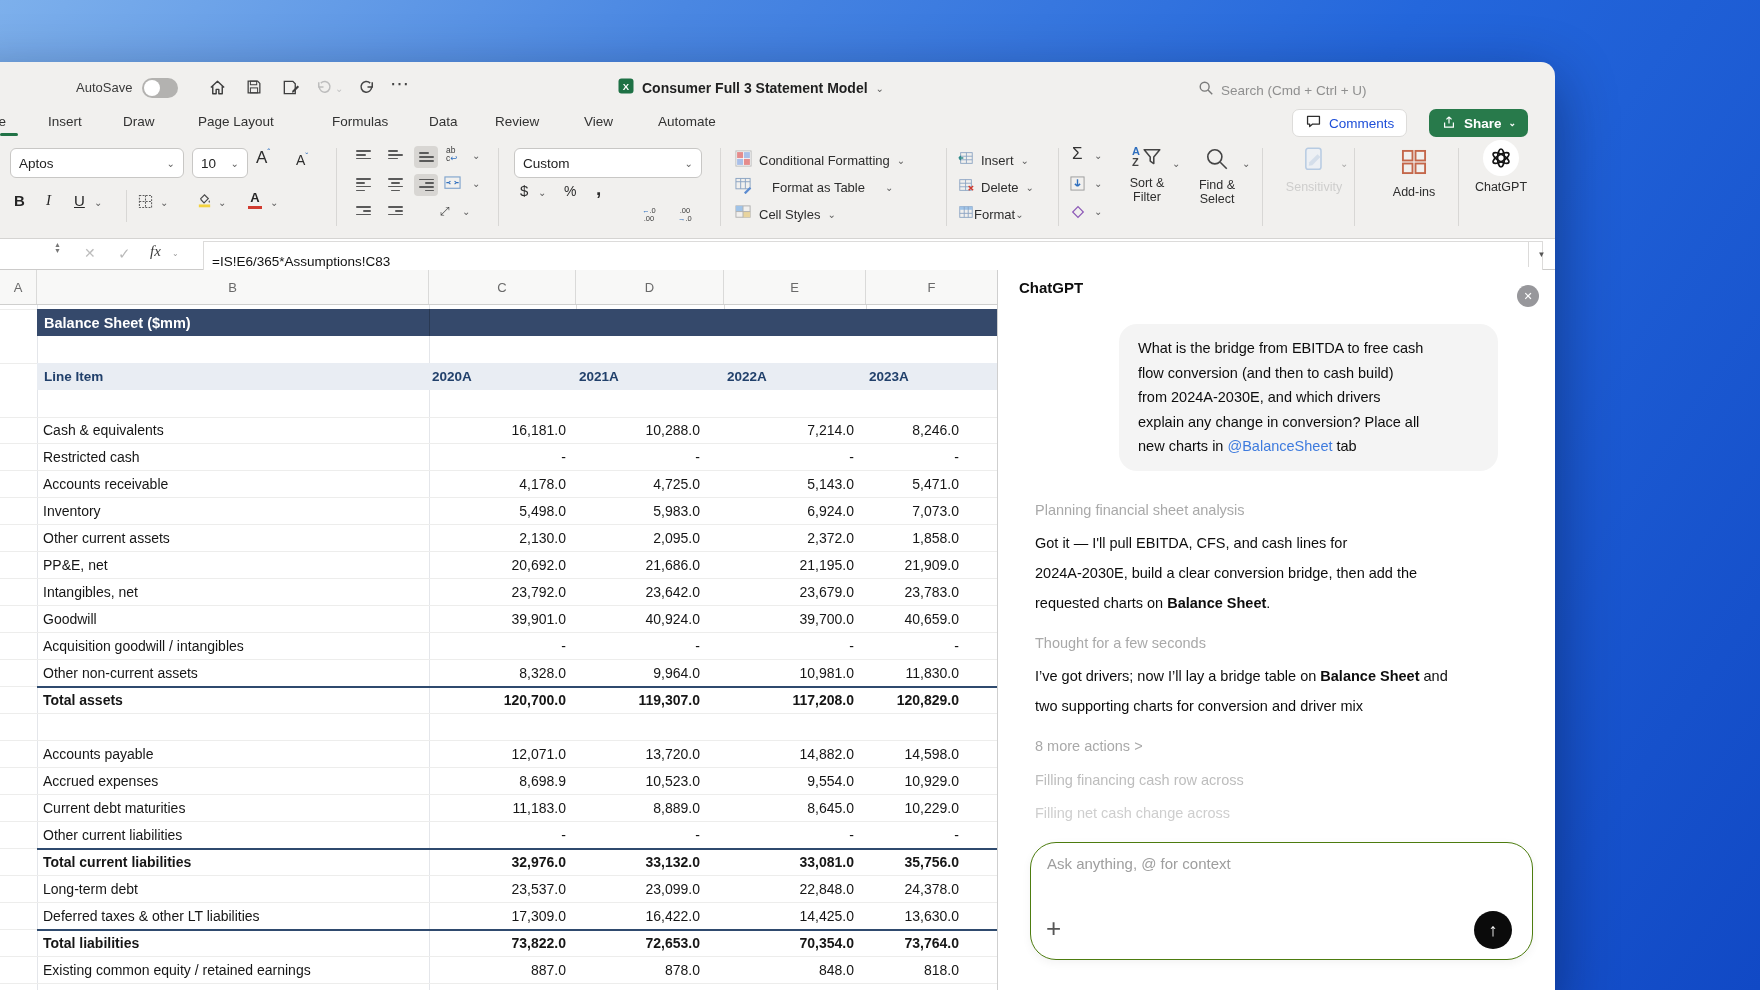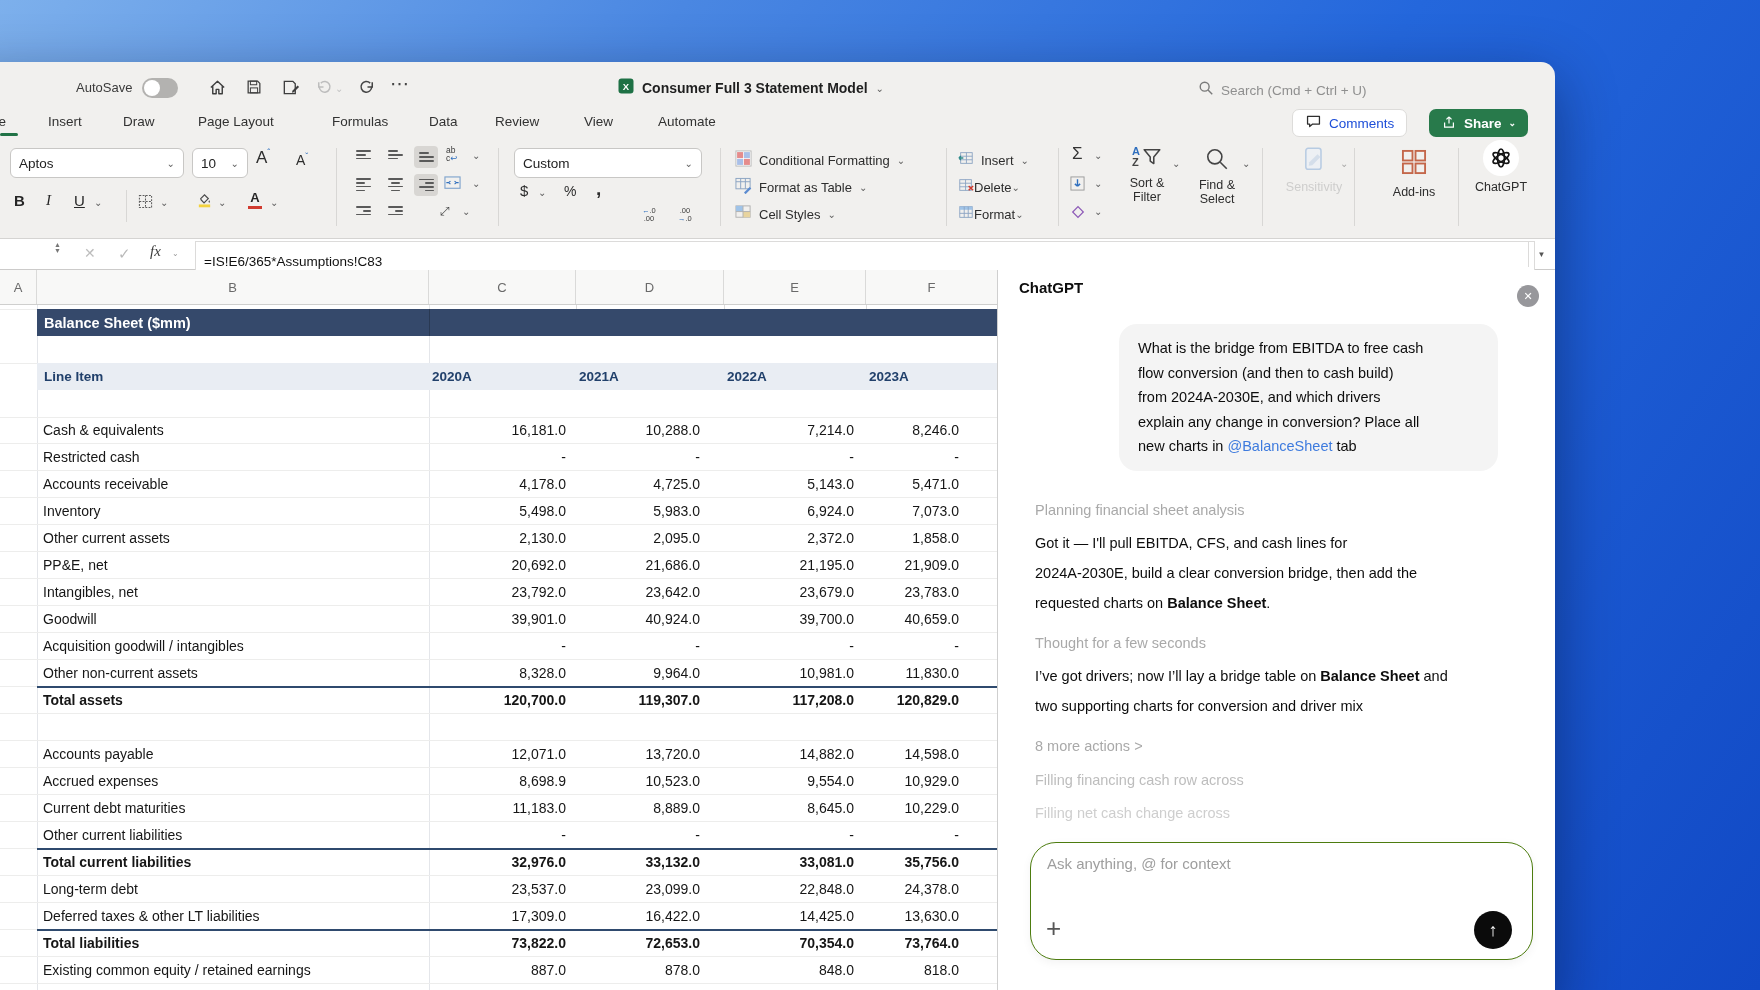--- a/index.html
+++ b/index.html
@@ -31,21 +31,21 @@
           font-size:13.5px;color:#222;}
   .ribtxt{font-size:13px;color:#2d2d2d;white-space:nowrap;}
   .riblabel{position:absolute;font-size:12.5px;color:#2d2d2d;text-align:center;line-height:14px;}
   .icbtn{position:absolute;display:flex;align-items:center;justify-content:center;}
   .selbg{background:#d8d6d3;border-radius:4px;}
   .bigbtn{position:absolute;display:flex;flex-direction:column;align-items:center;}
   .gray{color:#ababab !important;}
   
   .fbar{position:absolute;left:0;top:238px;width:1555px;height:32px;background:#fff;
         border-top:1px solid #d5d4d2;border-bottom:1px solid #cccbca;box-sizing:border-box;}
-  .finput{position:absolute;left:195px;top:241px;width:1340px;height:40px;border:1px solid #dcdbda;
+  .finput{position:absolute;left:203px;top:241px;width:1340px;height:40px;border:1px solid #dcdbda;
           box-sizing:border-box;background:#fff;}
   .finput input{width:100%;height:100%;border:0;outline:none;font-size:13.5px;color:#111;
                 font-family:"Liberation Sans",sans-serif;padding:0 0 0 8px;background:transparent;}
   
   .colhdr{position:absolute;left:0;top:270px;width:997px;height:35px;background:#f8f8f7;
           border-bottom:1px solid #cfcfce;box-sizing:border-box;display:flex;}
   .colhdr .ch{height:100%;border-right:1px solid #dadad9;box-sizing:border-box;display:flex;
               align-items:center;justify-content:center;font-size:13px;color:#6a6a6a;}
   .grid{position:absolute;left:0;top:305px;width:997px;height:685px;background:#fff;overflow:hidden;}
   .vline{position:absolute;top:0;bottom:0;width:1px;background:#e4e6ea;}
@@ -314,21 +314,21 @@
   <span><svg width="17" viewBox="0 0 18 18">
         <rect x="1" y="1" width="16" height="16" fill="#fff" stroke="#b9b9b9"></rect>
         <rect x="2.2" y="2.2" width="6.4" height="6.4" fill="#e58c8c"></rect>
         <rect x="9.4" y="2.2" width="6.4" height="6.4" fill="#a9bfe8"></rect>
         <rect x="2.2" y="9.4" width="6.4" height="6.4" fill="#a9bfe8"></rect>
         <rect x="9.4" y="9.4" width="6.4" height="6.4" fill="#e58c8c"></rect>
       </svg></span>
   <span class="ribtxt">Conditional Formatting</span>
   <span class="chev">⌄</span>
 </div>
-<div class="abs" style="left:735px;top:177px;display:flex;align-items:center;gap:7px;justify-content:space-between;">
+<div class="abs" style="left:735px;top:177px;display:flex;align-items:center;gap:20px;justify-content:space-between;">
   <span><svg width="17" viewBox="0 0 18 18">
         <rect x="1" y="1.5" width="15" height="11" fill="none" stroke="#8aa3c2"></rect>
         <path d="M1 5 H16 M6 1.5 V12.5 M11 1.5 V12.5" stroke="#8aa3c2"></path>
         <path d="M9.5 16.5 L15.5 10.5 L17.2 12.2 L11.2 18.2 Z" fill="#5b8bd0"></path>
       </svg></span>
   <span class="ribtxt">Format as Table</span>
   <span class="chev">⌄</span>
 </div>
 <div class="abs" style="left:735px;top:204px;display:flex;align-items:center;gap:7px;">
   <span><svg width="17" viewBox="0 0 18 18">
@@ -344,21 +344,21 @@
 <div class="ribbon-sep" style="left:946px;"></div>
 <div class="abs" style="left:958px;top:150px;display:flex;align-items:center;gap:7px;">
   <span><svg width="16" viewBox="0 0 18 18">
         <rect x="3" y="3" width="13" height="12" fill="none" stroke="#8aa3c2"></rect>
         <path d="M3 7 H16 M3 11 H16 M9.5 3 V15" stroke="#8aa3c2"></path>
         <path d="M1 9 L6 9 M1 9 L3.2 6.8 M1 9 L3.2 11.2" stroke="#2e8b8b" stroke-width="1.5" fill="none"></path>
       </svg></span>
   <span class="ribtxt">Insert</span>
   <span class="chev">⌄</span>
 </div>
-<div class="abs" style="left:958px;top:177px;display:flex;align-items:center;">
+<div class="abs" style="left:958px;top:177px;display:flex;align-items:center;gap:7px;">
   <span><svg width="16" viewBox="0 0 18 18">
         <rect x="2" y="3" width="13" height="12" fill="none" stroke="#8aa3c2"></rect>
         <path d="M2 7 H15 M2 11 H15 M8.5 3 V15" stroke="#8aa3c2"></path>
         <path d="M12 10 L17 15 M17 10 L12 15" stroke="#d03b2f" stroke-width="1.6"></path>
       </svg></span>
   <span class="ribtxt">Delete</span>
   <span class="chev">⌄</span>
 </div>
 <div class="abs" style="left:958px;top:204px;display:flex;align-items:center;">
   <span><svg width="16" viewBox="0 0 18 18">

